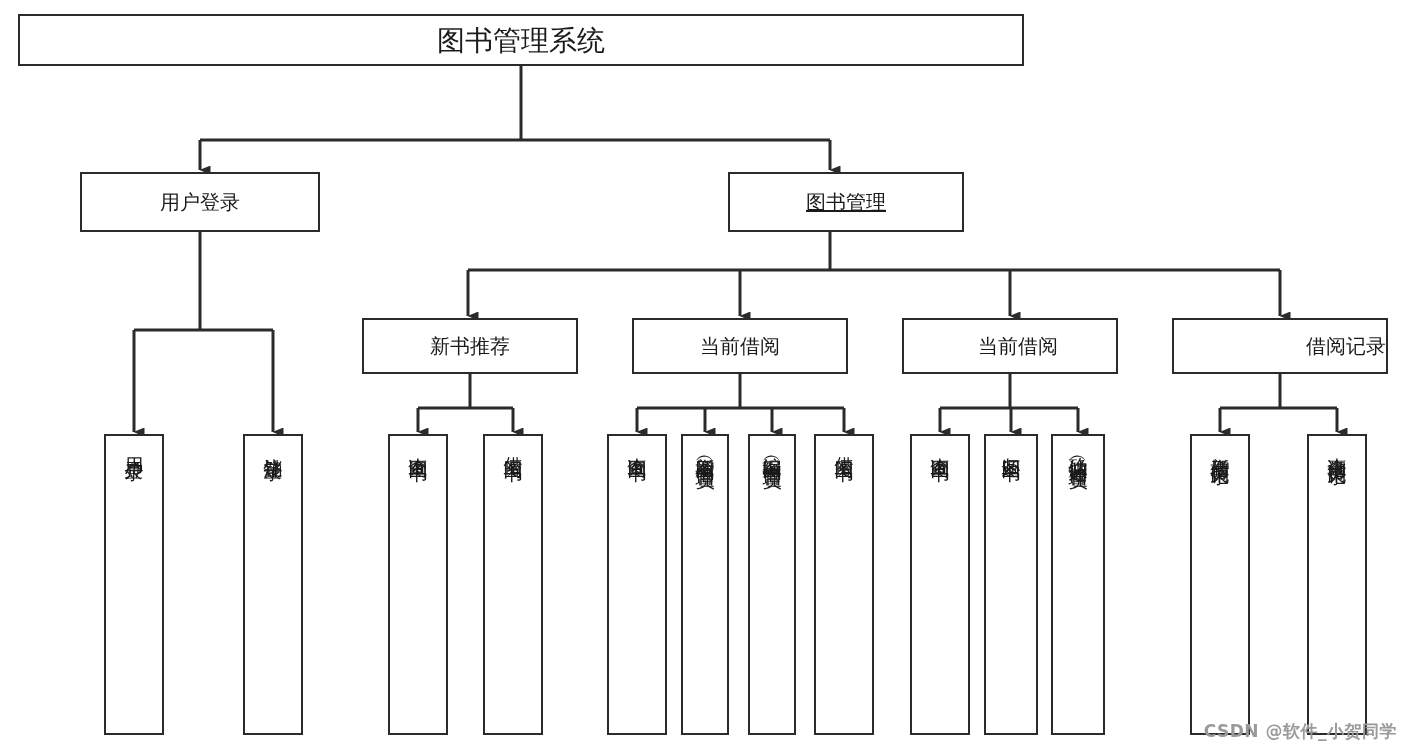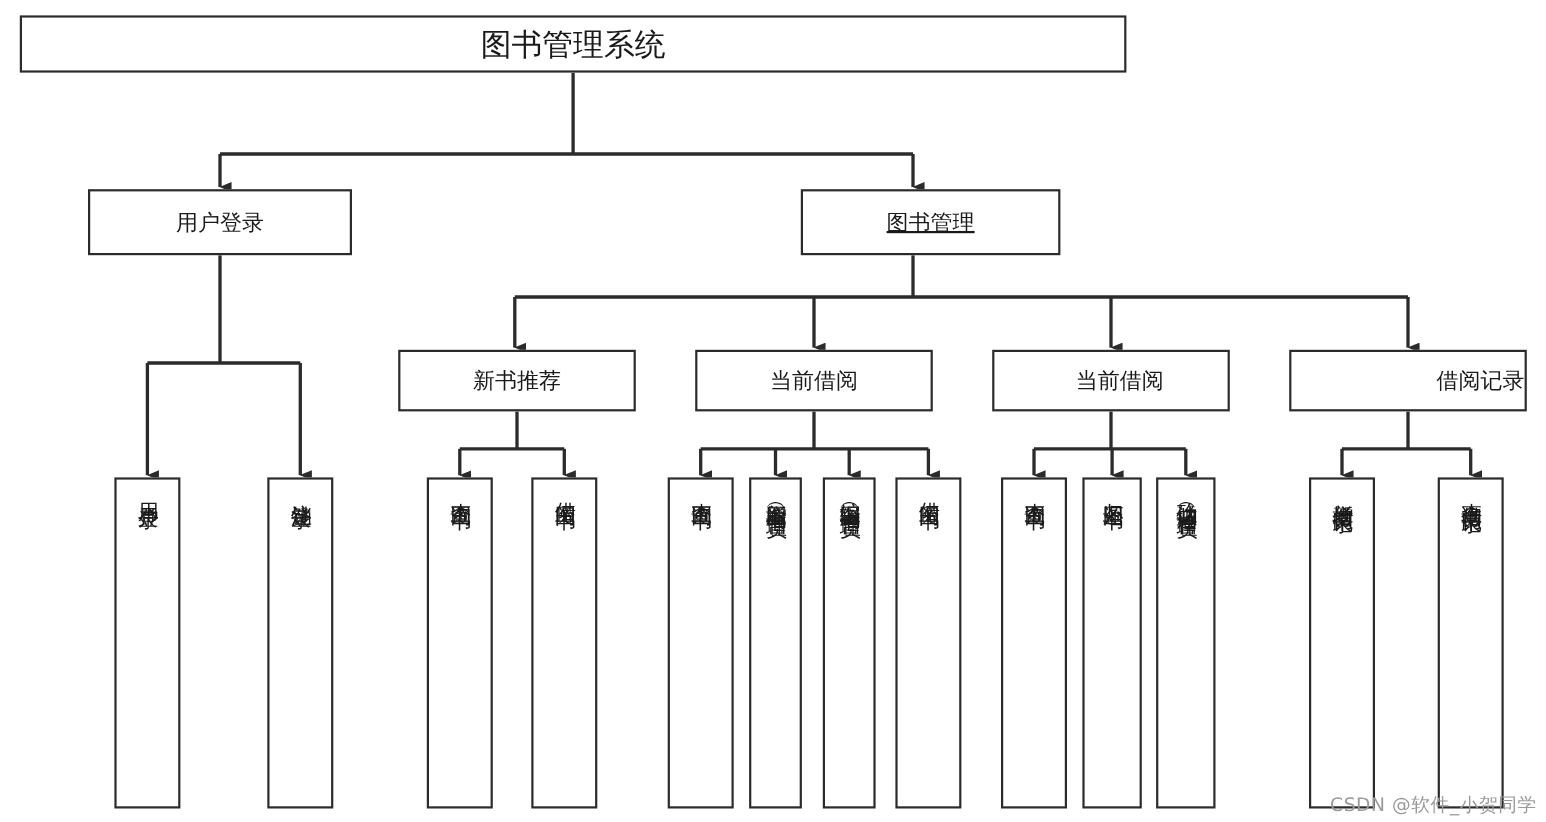--- a/index.html
+++ b/index.html
@@ -62,20 +62,21 @@
   }
   #watermark {
     position: absolute;
     right: 8px;
     bottom: 4px;
     font-size: 17px;
     color: #9a9a9a;
     letter-spacing: 0.5px;
     z-index: 5;
     white-space: nowrap;
+    font-weight: bold;
   }
 </style>
 </head>
 <body>
 
 <div id="diagram-root">
 
   <svg id="edges" viewBox="0 0 1405 747" xmlns="http://www.w3.org/2000/svg">
     <defs>
       <marker id="arrowhead" markerWidth="9" markerHeight="11" refX="4.5" refY="10.5" orient="auto" markerUnits="userSpaceOnUse">

